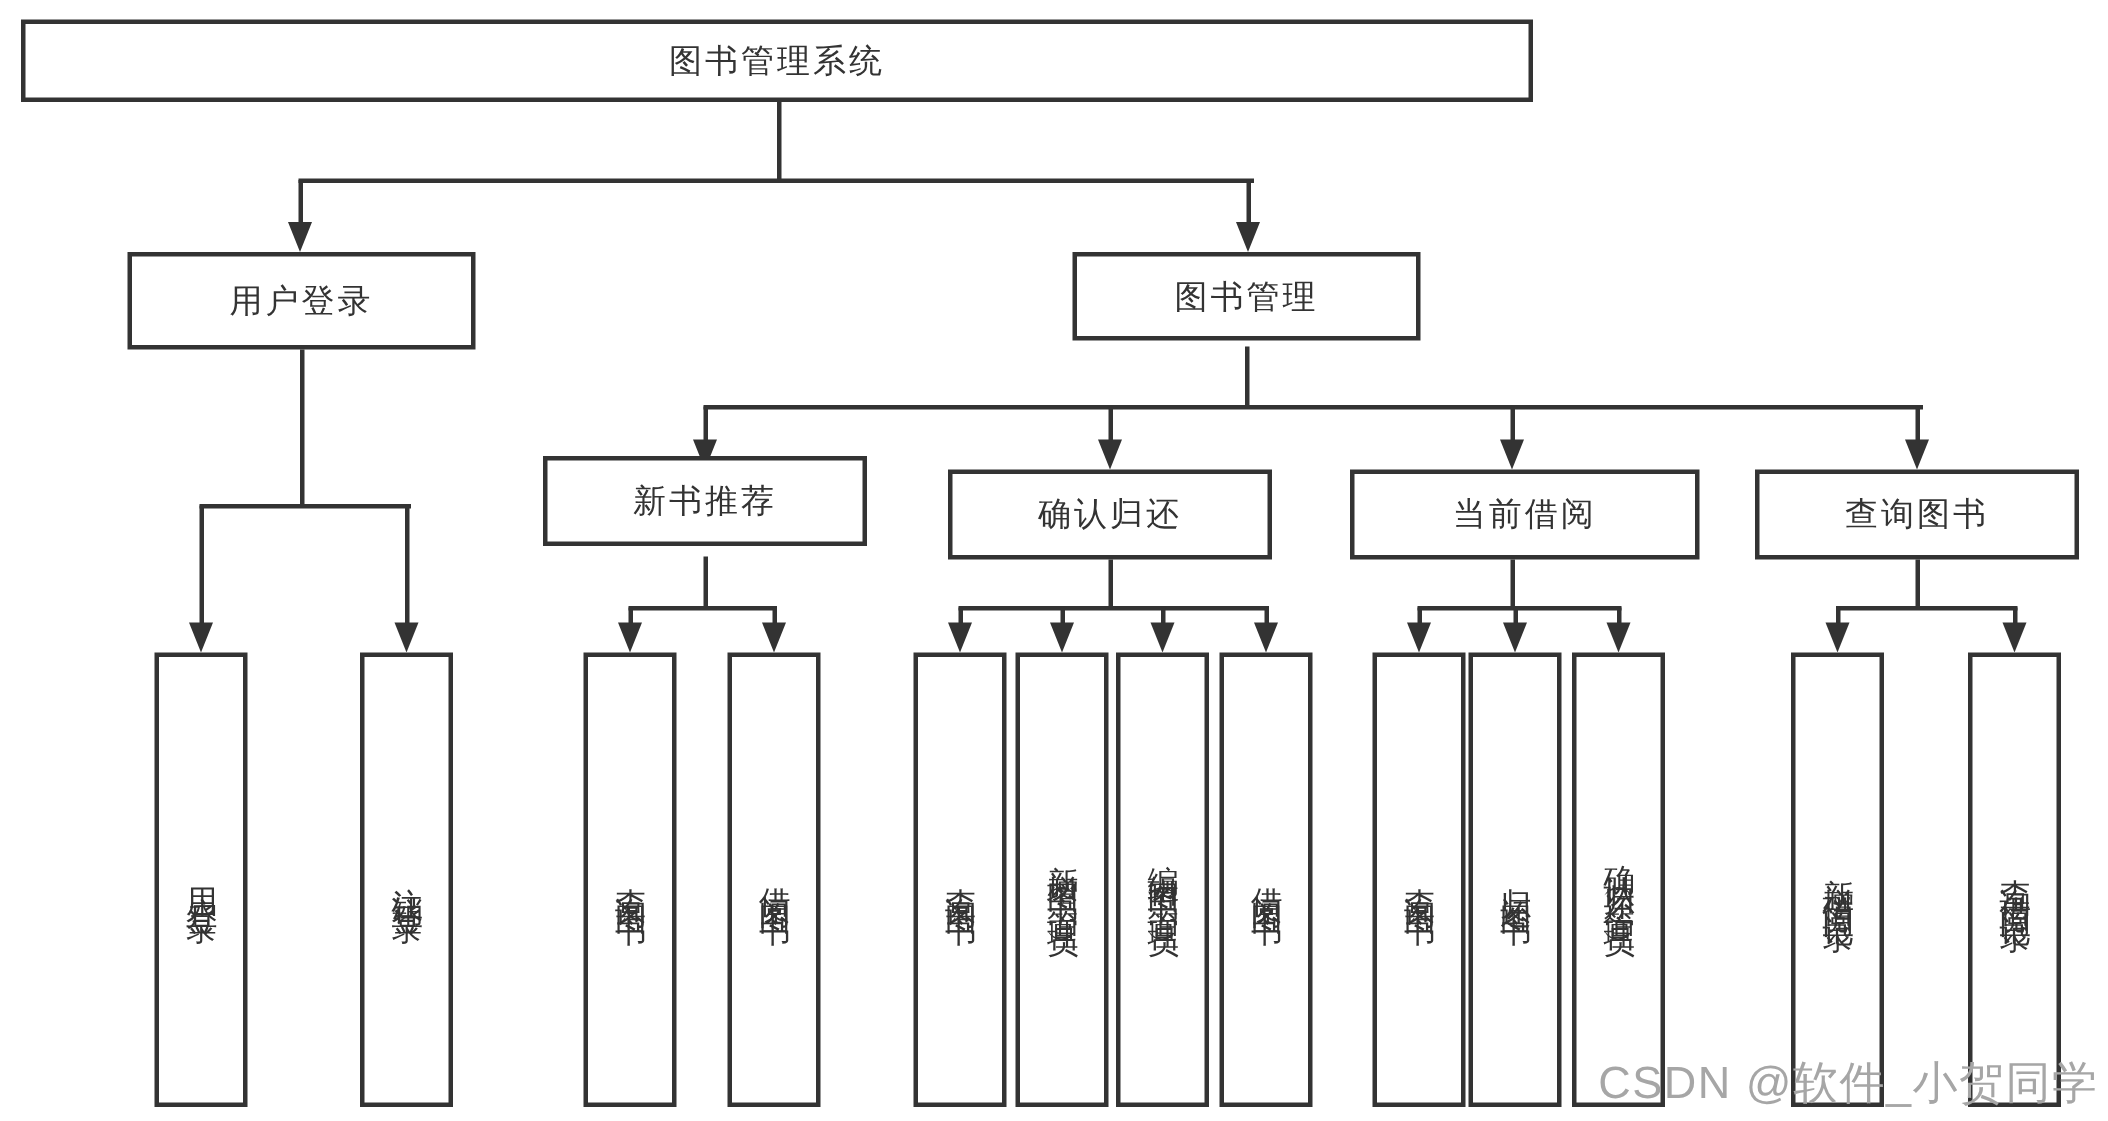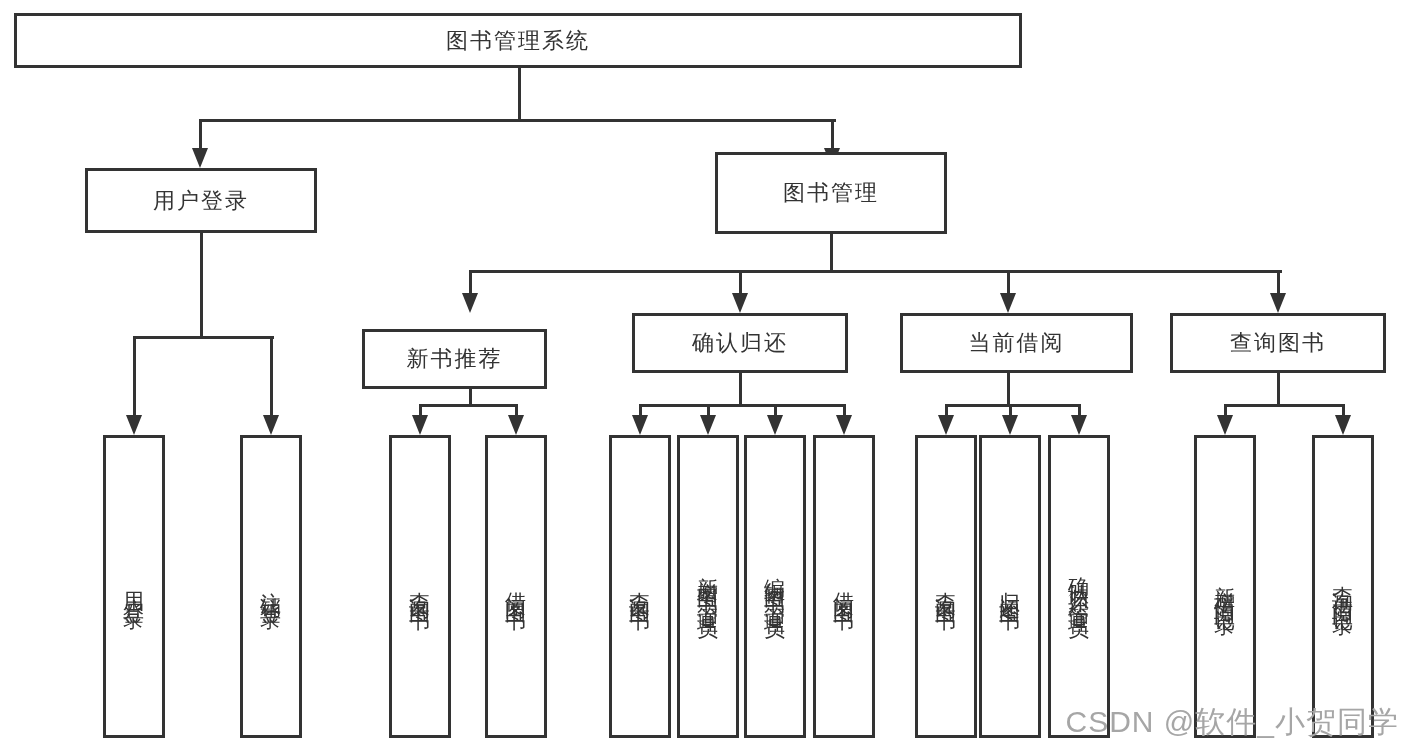--- a/index.html
+++ b/index.html
@@ -41,25 +41,25 @@
 
 <div class="stage" style="--line: #333333; --text: #333333; --boxfill: #ffffff; --bg: #ffffff; --wm: #a6a6a6;">
 
   <div class="box hbox" style="left:14px;top:13px;width:1008px;height:55px;">
     <span>图书管理系统</span>
   </div>
 
   <div class="box hbox" style="left:85px;top:168px;width:232px;height:65px;">
     <span>用户登录</span>
   </div>
-  <div class="box hbox" style="left:715px;top:152px;width:232px;height:82px;">
+  <div class="box hbox" style="left:715px;top:168px;width:232px;height:59px;">
     <span>图书管理</span>
   </div>
 
-  <div class="box hbox" style="left:362px;top:329px;width:185px;height:60px;">
+  <div class="box hbox" style="left:362px;top:304px;width:216px;height:60px;">
     <span>新书推荐</span>
   </div>
   <div class="box hbox" style="left:632px;top:313px;width:216px;height:60px;">
     <span>确认归还</span>
   </div>
   <div class="box hbox" style="left:900px;top:313px;width:233px;height:60px;">
     <span>当前借阅</span>
   </div>
   <div class="box hbox" style="left:1170px;top:313px;width:216px;height:60px;">
     <span>查询图书</span>

